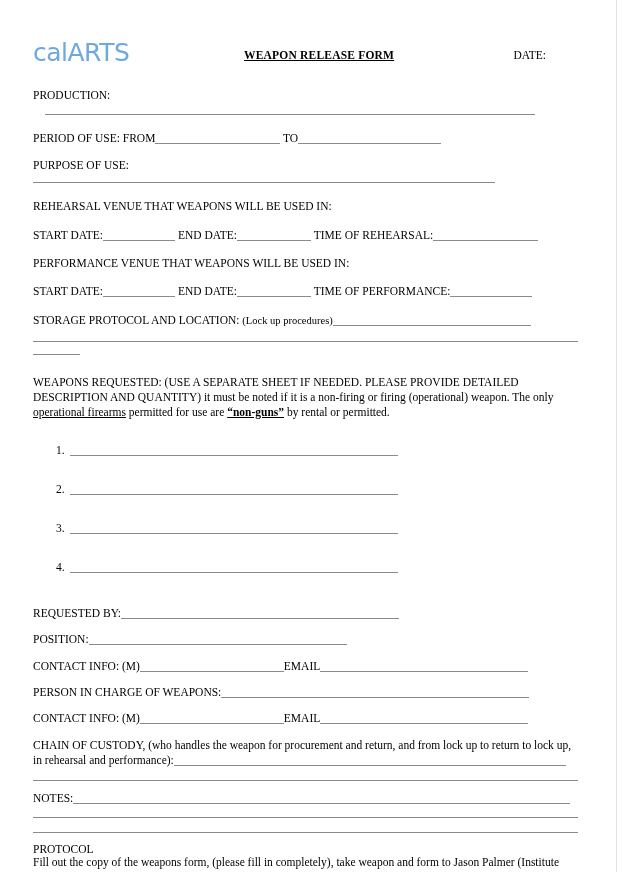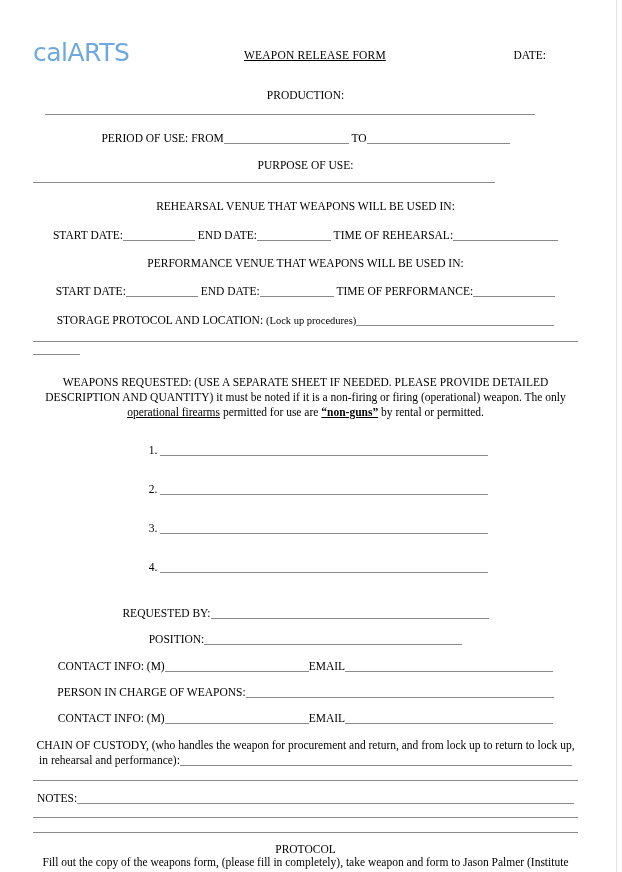--- a/index.html
+++ b/index.html
@@ -11,21 +11,20 @@
     font-family: "Liberation Serif", "DejaVu Serif", serif;
     color: #000000;
   }
   .page {
     position: relative;
     width: 622px;
     height: 872px;
     background: #ffffff;
     box-sizing: border-box;
     overflow: hidden;
-    text-align: center;
   }
   
   .page-edge-right {
     position: absolute;
     top: 0;
     right: 5px;
     width: 1px;
     height: 872px;
     background: #e4e4e4;
   }
@@ -52,21 +51,21 @@
     line-height: 1;
     white-space: nowrap;
   }
   .logo .lower { text-transform: lowercase; }
   .logo .upper { text-transform: uppercase; }
   .form-title {
     position: absolute;
     left: 211px;
     top: 9px;
     font-size: 11.5px;
-    font-weight: normal;
+    font-weight: bold;
     text-decoration: underline;
     letter-spacing: 0.2px;
     white-space: nowrap;
   }
   .date-label {
     position: absolute;
     right: 32px;
     top: 9px;
     font-size: 11.5px;
     white-space: nowrap;

